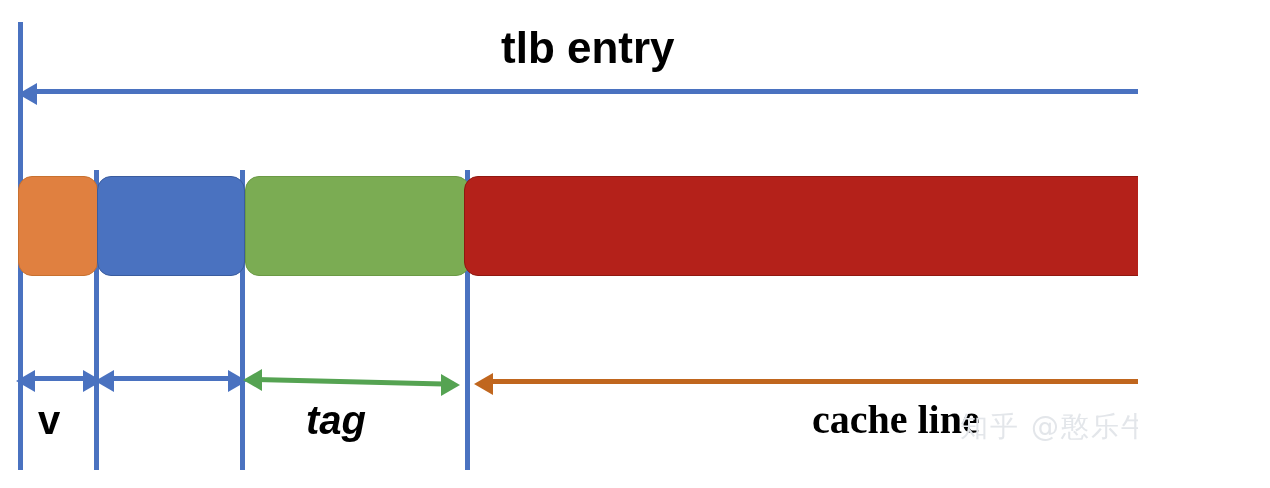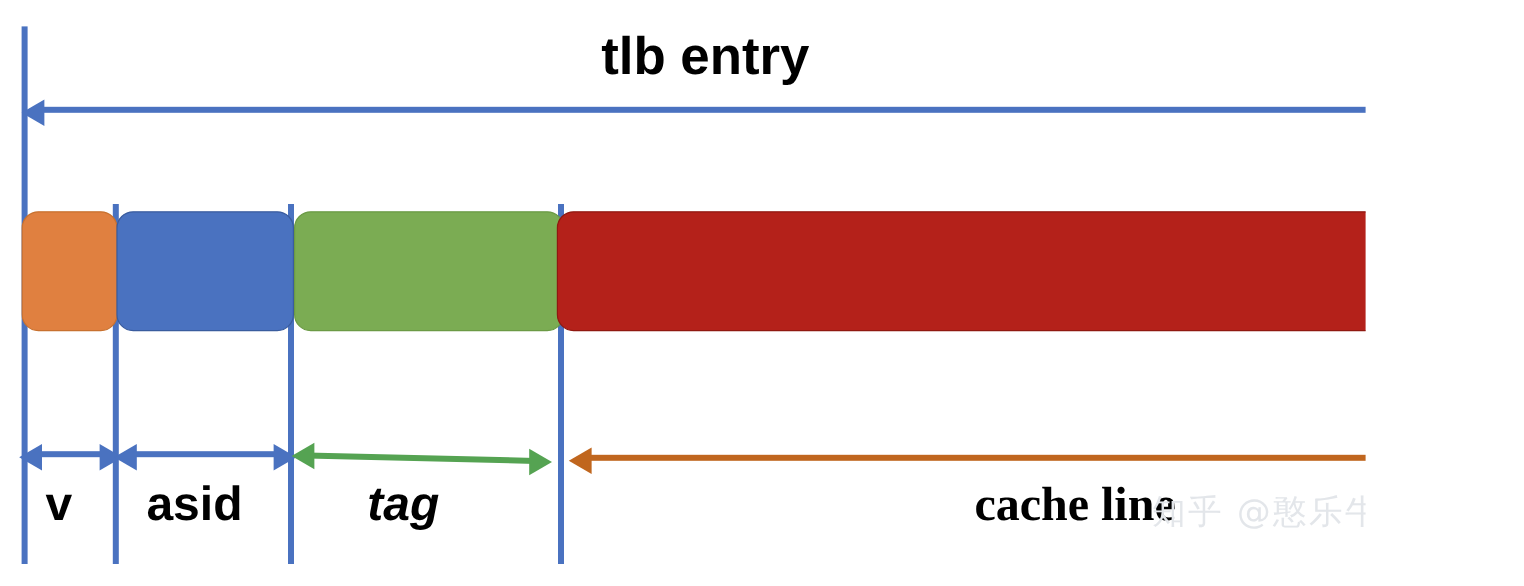--- a/index.html
+++ b/index.html
@@ -113,19 +113,18 @@
 
   <div class="mline green" style="left:256px; top:377px; width:198px; transform:rotate(1.4deg); transform-origin:left center;"></div>
   <div class="head left green" style="left:243px; top:369px;"></div>
   <div class="head right green" style="left:441px; top:374px;"></div>
 
   <div class="mline orange" style="left:487px; top:379px; width:748px;"></div>
   <div class="head left orange" style="left:474px; top:373px;"></div>
   <div class="head right orange" style="left:1230px;top:373px;"></div>
 
   <div class="lbl seg-lbl" style="left:38px;  top:400px;">v</div>
-  <div class="lbl seg-lbl" style="left:122px; top:400px;">asid</div>
   <div class="lbl seg-lbl" style="left:306px; top:400px;font-style:italic;">tag</div>
   <div class="lbl seg-lbl" style="left:812px; top:400px;font-family:Liberation Serif, serif;">cache line</div>
 
   <div class="watermark" style="left:960px; top:408px;">知乎 @憨乐牛牛</div>
 
 </div>
 
 </body></html>

